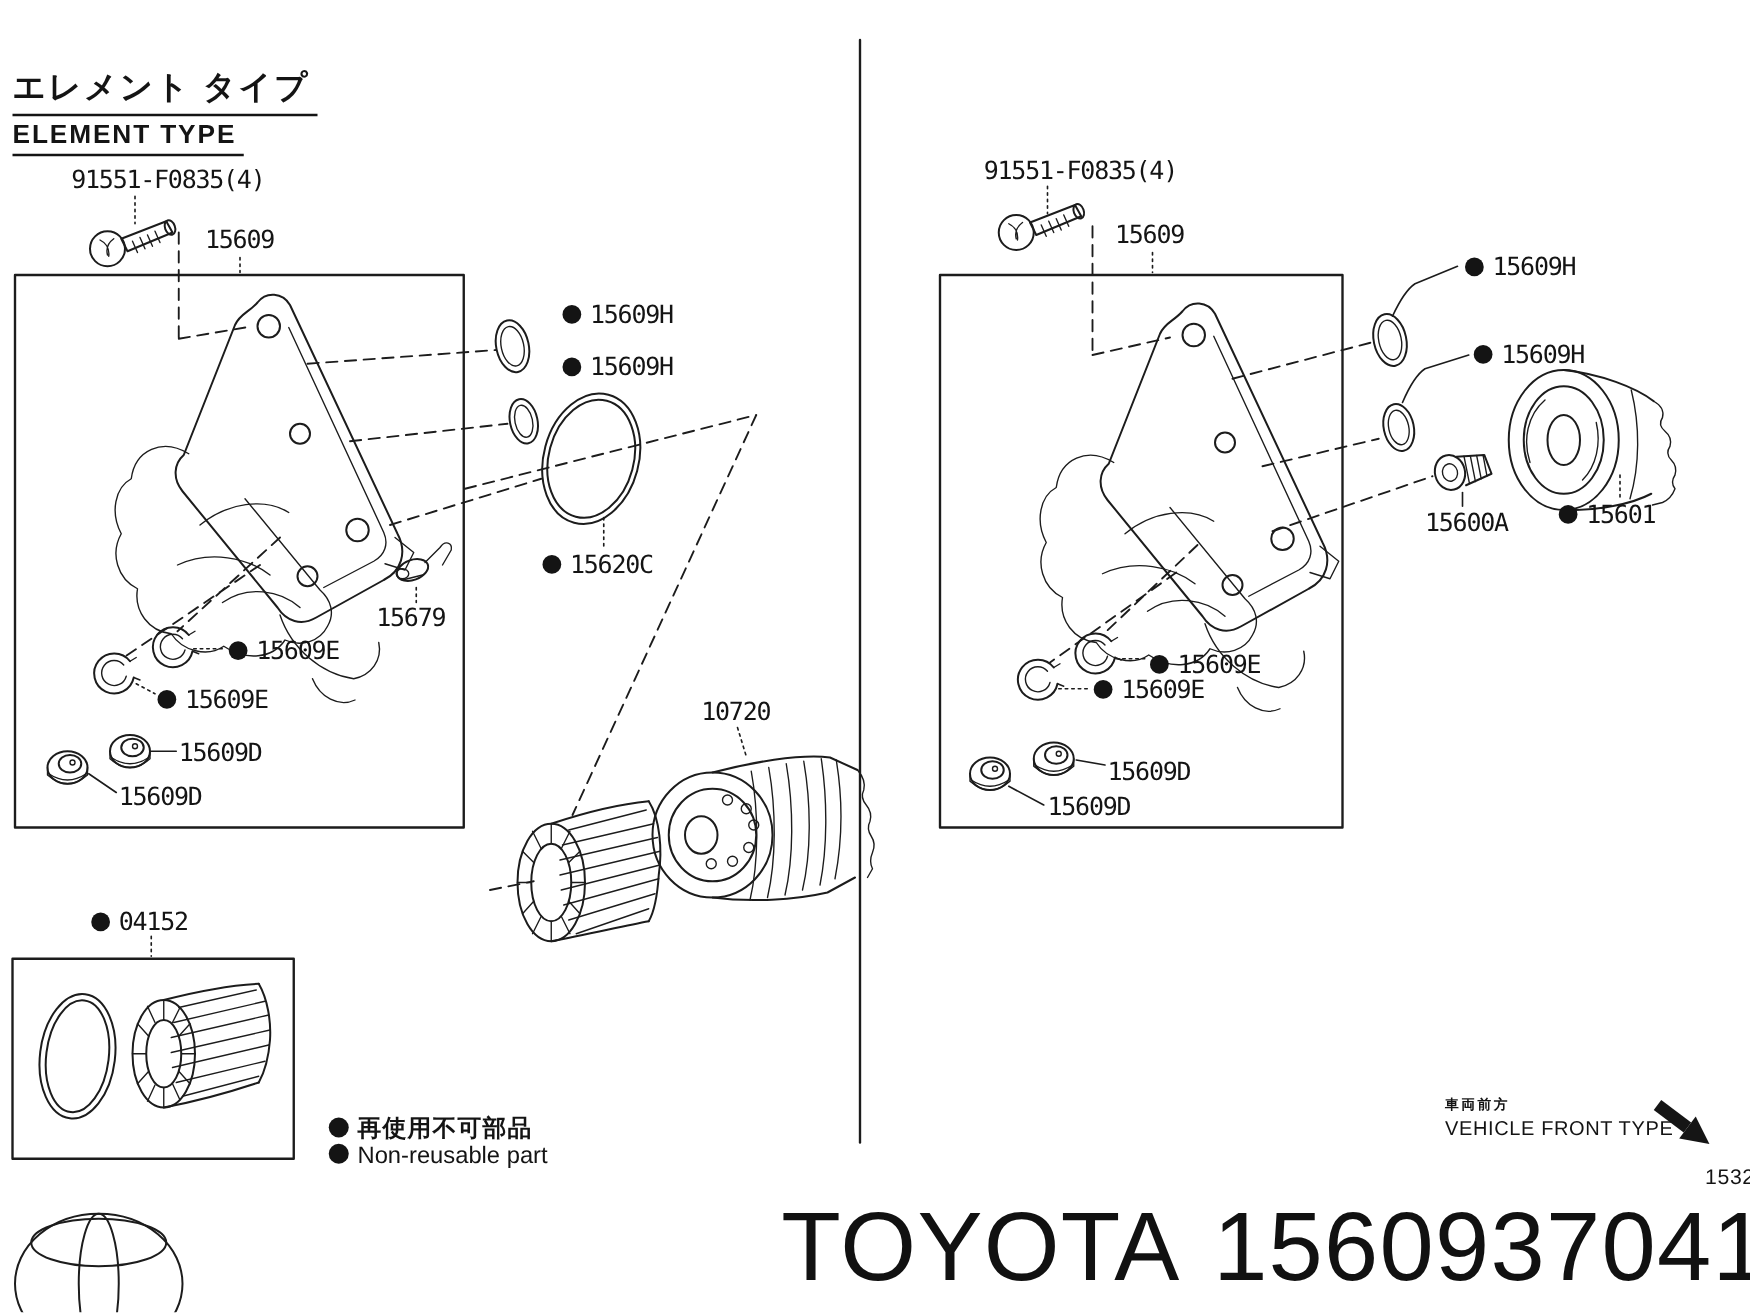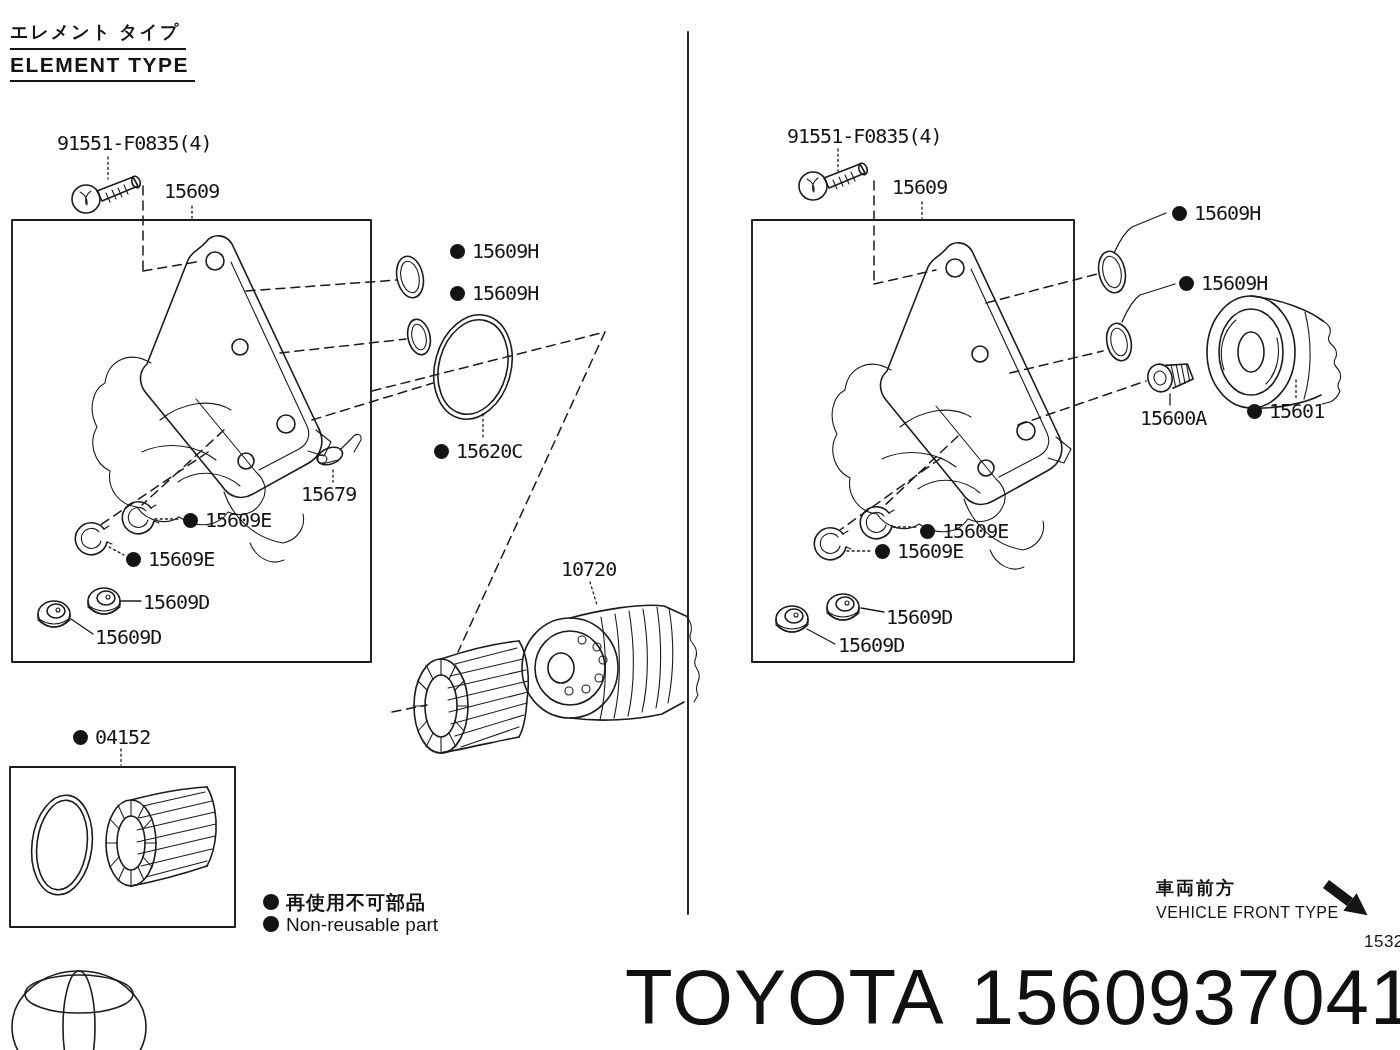--- a/index.html
+++ b/index.html
@@ -9,33 +9,33 @@
   .art path,.art line,.art ellipse,.art circle,.art rect,.art polyline{
         fill:none;stroke:#1c1c1c;stroke-width:1.6;stroke-linecap:round;stroke-linejoin:round;}
   .art .thin{stroke-width:1.1;}
   .art .frame{stroke-width:1.9;}
   .art .dashed{stroke-dasharray:9,6;stroke-width:1.5;}
   .art .dotted{stroke-dasharray:2,3.2;stroke-width:1.3;}
   .art .solidlead{stroke-width:1.3;}
   .art .blackfill{fill:#151515;stroke:none;}
   .art .red{stroke:#d81f26;}
   .heading{position:absolute;font-weight:bold;white-space:nowrap;}
-  .heading .jp{display:inline-block;font-size:18px;letter-spacing:2px;
-        border-bottom:2.5px solid #141414;padding:0 6px 4px 0;}
+  .heading .jp{display:inline-block;font-size:26px;letter-spacing:2px;
+        border-bottom:2.5px solid #141414;padding:0 6px 4px 0;margin-top:32px;}
   .heading .en{display:inline-block;font-size:21px;letter-spacing:1.5px;
         border-bottom:2.5px solid #141414;padding:0 6px 3px 0;margin-top:3px;}
   .callout{position:absolute;font-family:"DejaVu Sans Mono",monospace;font-weight:normal;
         font-size:20px;letter-spacing:-1px;line-height:22px;height:22px;white-space:nowrap;}
   .dot{display:inline-block;width:15px;height:15px;border-radius:50%;
         background:#141414;margin-right:7px;vertical-align:-1px;}
   .legend{position:absolute;white-space:nowrap;font-size:19px;}
   .legend .dot{width:16px;height:16px;}
   .legend.jp-row{font-weight:bold;letter-spacing:1px;}
   .front-note{position:absolute;white-space:nowrap;}
-  .front-note .jp{font-size:18px;font-weight:600;letter-spacing:2px;}
+  .front-note .jp{font-size:11px;font-weight:600;letter-spacing:2px;}
   .front-note .en{font-size:16px;letter-spacing:0.5px;margin-top:4px;}
   .diagram-code{position:absolute;font-size:17px;letter-spacing:0.5px;}
   .title{position:absolute;left:625px;top:957px;font-size:78px;font-weight:400;
         letter-spacing:1px;line-height:80px;white-space:nowrap;color:#111;}
   .title .num{margin-left:26px;}
 </style>
 </head>
 <body>
 
 <div class="page">

